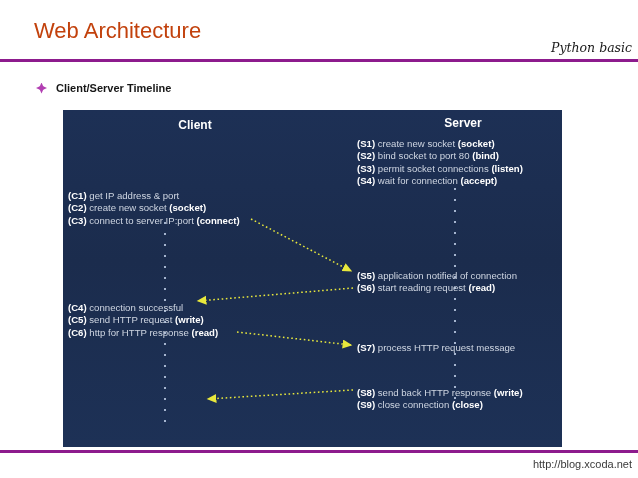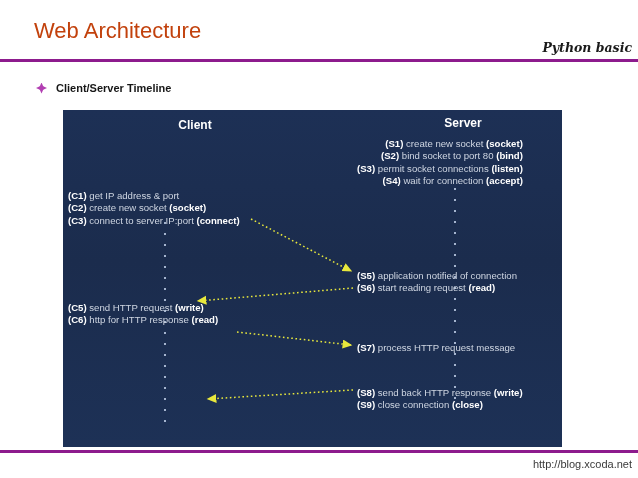--- a/index.html
+++ b/index.html
@@ -31,21 +31,21 @@
     color: #c2410c;
     letter-spacing: 0px;
     white-space: nowrap;
   }
   #header-subtitle {
     position: absolute;
     right: 6px;
     top: 40px;
     font-size: 12.5px;
     font-style: italic;
-    font-weight: 700;
+    font-weight: 400;
     color: #1a1a1a;
     white-space: nowrap;
     font-family: "DejaVu Serif", serif;
   }
   #header-rule {
     position: absolute;
     left: 0;
     top: 59px;
     width: 638px;
     height: 3px;
@@ -131,21 +131,21 @@
     line-height: 12.4px;
     white-space: nowrap;
   }
   .step-block .tag { color: #ffffff; font-weight: 700; }
   .step-block .fn  { color: #ffffff; font-weight: 700; }
   .step-line { display: block; }
 
   #client-steps-a { left: 5px;   top: 80px; }
   #client-steps-b { left: 5px;   top: 192px; }
   #client-steps-c { left: 5px;   top: 285px; }
-  #server-steps-a { left: 294px; top: 28px; text-align: right; }
+  #server-steps-a { left: 294px; top: 28px; }
   #server-steps-b { left: 294px; top: 160px; }
   #server-steps-c { left: 294px; top: 232px; }
   #server-steps-d { left: 294px; top: 277px; }
 
   
   #arrow-layer {
     position: absolute;
     left: 0; top: 0;
     width: 499px; height: 337px;
     pointer-events: none;
@@ -190,20 +190,21 @@
 
   <div class="timeline" id="client-timeline" style="top:112px;height:200px;"></div>
   <div class="timeline" id="server-timeline" style="top:78px;height:220px;"></div>
 
   <div class="step-block" id="client-steps-a">
       <span class="step-line"><span class="tag">(C1)</span><span> get IP address &amp; port</span></span>
       <span class="step-line"><span class="tag">(C2)</span><span> create new socket</span><span class="fn"> (socket)</span></span>
       <span class="step-line"><span class="tag">(C3)</span><span> connect to server IP:port</span><span class="fn"> (connect)</span></span>
     </div>
   <div class="step-block" id="client-steps-b">
+      <span class="step-line"><span class="tag">(C4)</span><span> connection successful</span></span>
       <span class="step-line"><span class="tag">(C5)</span><span> send HTTP request</span><span class="fn"> (write)</span></span>
       <span class="step-line"><span class="tag">(C6)</span><span> http for HTTP response</span><span class="fn"> (read)</span></span>
     </div>
 
   <div class="step-block" id="server-steps-a">
       <span class="step-line"><span class="tag">(S1)</span><span> create new socket</span><span class="fn"> (socket)</span></span>
       <span class="step-line"><span class="tag">(S2)</span><span> bind socket to port 80</span><span class="fn"> (bind)</span></span>
       <span class="step-line"><span class="tag">(S3)</span><span> permit socket connections</span><span class="fn"> (listen)</span></span>
       <span class="step-line"><span class="tag">(S4)</span><span> wait for connection</span><span class="fn"> (accept)</span></span>
     </div>

